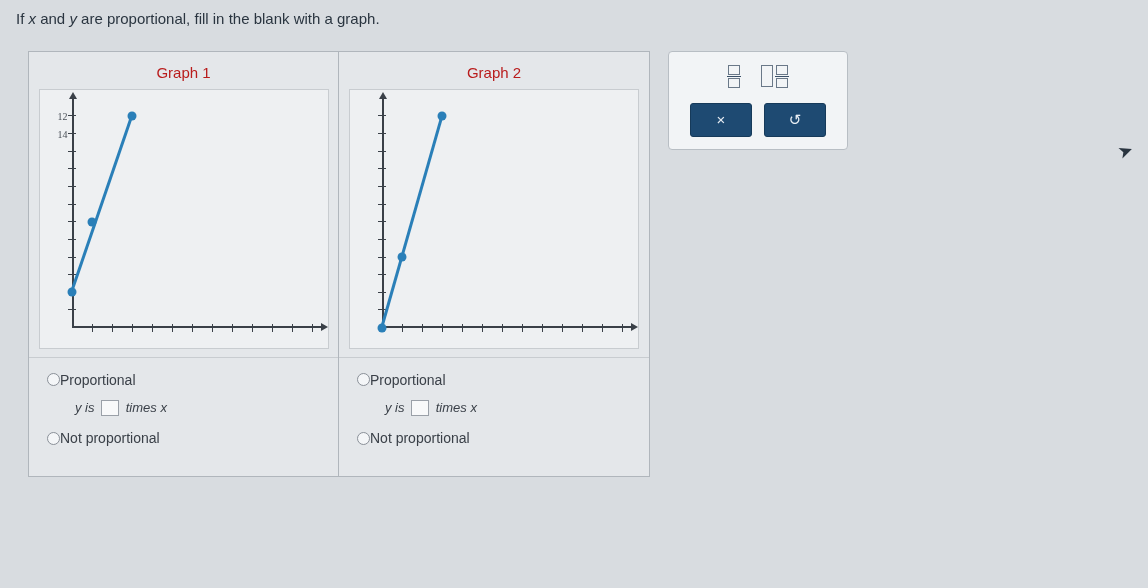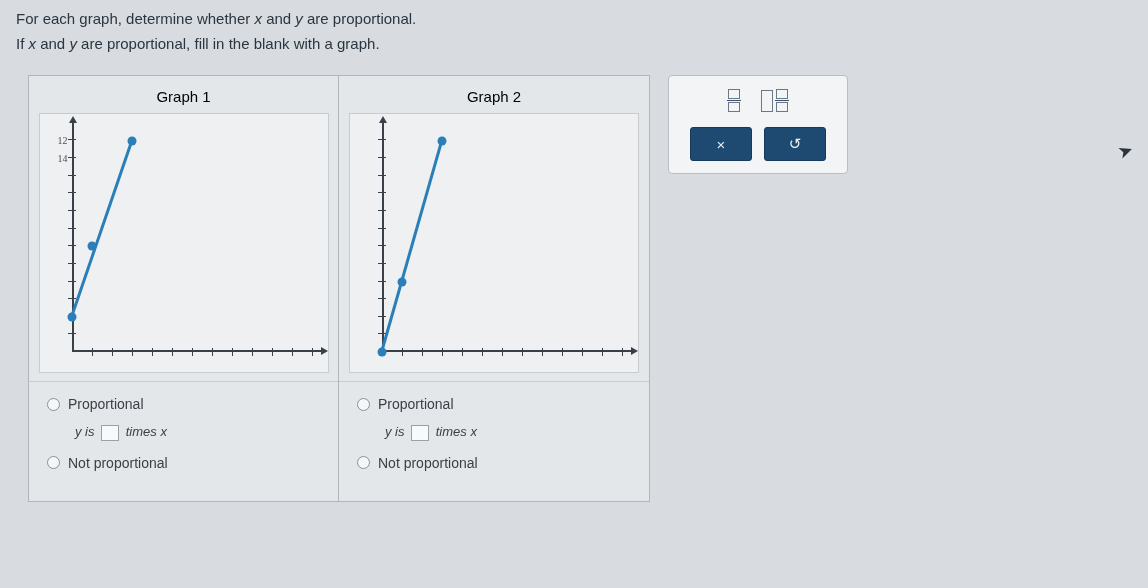--- a/index.html
+++ b/index.html
@@ -34,21 +34,21 @@
 .graph-panel {
   width: 310px;
   border-right: 1px solid #b0b6bc;
   padding: 0;
 }
 .graph-panel:last-child { border-right: none; }
 .graph-title {
   text-align: center;
   padding: 12px 0 8px 0;
   font-size: 15px;
-  color: #000000;
+  color: #b91c1c;
 }
 .graph-canvas {
   width: 290px;
   height: 260px;
   margin: 0 auto 8px auto;
   position: relative;
   background: #eef0f2;
   border: 1px solid #c8ccd0;
 }
 .grid-area {
@@ -118,21 +118,20 @@
 }
 .answer-block {
   padding: 14px 18px 18px 18px;
   border-top: 1px solid #c8ccd0;
   font-size: 14px;
   color: #3a4048;
 }
 .radio-row {
   display: flex;
   align-items: center;
-  gap: 8px;
   margin-bottom: 12px;
 }
 .radio-circle {
   width: 13px;
   height: 13px;
   border: 1px solid #8a9098;
   border-radius: 50%;
   background: #f4f6f8;
 }
 .fill-row {
@@ -211,23 +210,20 @@
   top: 140px;
   font-size: 18px;
   color: #2a3540;
   transform: rotate(-20deg);
 }
 </style>
 </head>
 <body>
 
 <div class="instructions">
-  <div class="line">
-    <span>For each graph, determine whether </span><span class="var">x</span><span> and </span><span class="var">y</span><span> are proportional.</span>
-  </div>
   <div class="line">
     <span>If </span><span class="var">x</span><span> and </span><span class="var">y</span><span> are proportional, fill in the blank with a graph.</span>
   </div>
 </div>
 
 <div class="main-area">
   <div class="graphs-row">
 
     <div class="graph-panel">
       <div class="graph-title">Graph 1</div>

